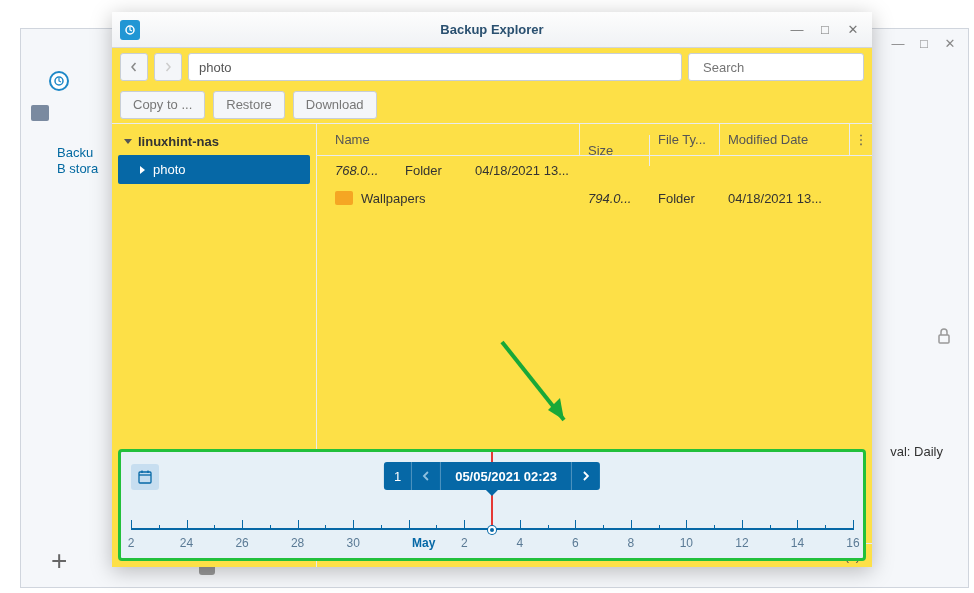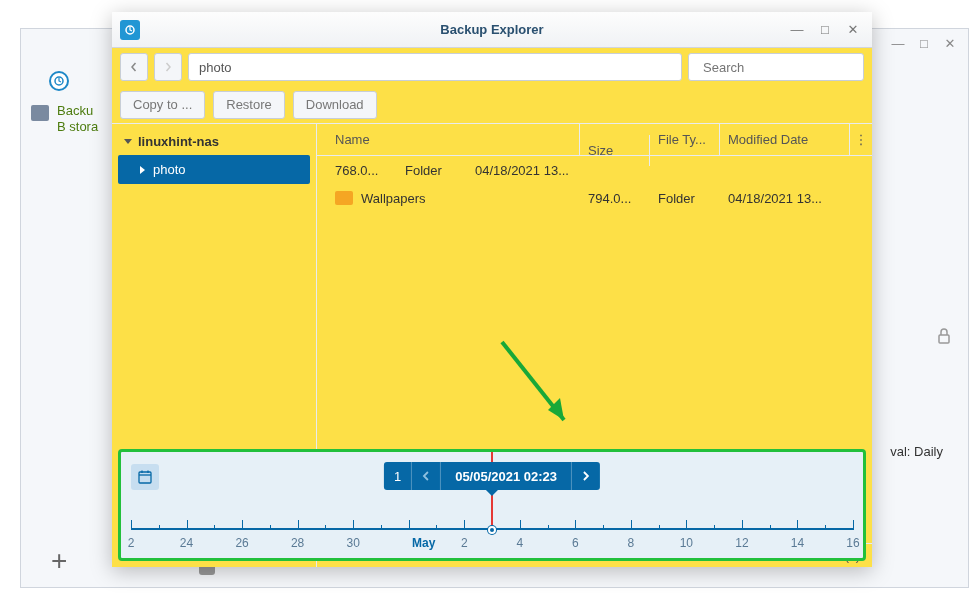--- a/index.html
+++ b/index.html
@@ -6,21 +6,21 @@
     body { font-family: Arial, sans-serif; font-size: 13px; color: #333; background: #fff; width: 974px; height: 593px; overflow: hidden; position: relative; }
     
     
     .bg-window { position: absolute; top: 28px; left: 20px; right: 5px; bottom: 5px; background: #f5f7fa; border: 1px solid #d0d5dd; }
     .bg-titlebar { position: absolute; top: 0; right: 0; height: 28px; display: flex; align-items: center; gap: 10px; padding: 0 10px; }
     .bg-wc { width: 16px; height: 16px; color: #888; display:flex; align-items:center; justify-content:center; cursor:pointer; }
     .bg-sidebar { position: absolute; top: 70px; left: 10px; width: 95px; }
     .bg-sidebar-icon { position: absolute; top: 42px; left: 28px; width: 20px; height: 20px; border-radius: 50%; background: #fff; border: 2px solid #1e88c7; display:flex; align-items:center; justify-content:center; }
     .bg-sidebar-item { display: flex; align-items: flex-start; gap: 8px; padding: 4px 0; }
     .bg-sidebar-item .icon { width: 18px; height: 16px; background: #7a8aa0; margin-top:2px; border-radius:2px; flex-shrink:0; }
-    .bg-sidebar-item .txt { font-size: 13px; color: #4d7c0f; line-height: 16px; }
+    .bg-sidebar-item .txt { font-size: 13px; color: #0369a1; line-height: 16px; margin-top: 42px; }
     .bg-lock { position: absolute; top: 298px; right: 15px; color: #888; }
     .bg-daily { position: absolute; top: 415px; right: 25px; color: #333; font-size: 13px; }
     .bg-plus { position: absolute; bottom: 10px; left: 30px; font-size: 28px; color: #666; cursor:pointer; }
     .bg-trash { position: absolute; bottom: 12px; left: 178px; width:16px; height:18px; background:#999; border-radius:2px 2px 3px 3px; }
     .bg-trash::before { content:''; position:absolute; top:-4px; left:2px; right:2px; height:2px; background:#999; }
 
     
     .main-window { position: absolute; top: 12px; left: 112px; width: 760px; height: 555px; background: #fde047; box-shadow: 0 4px 20px rgba(0,0,0,0.25); display:flex; flex-direction:column; }
     .titlebar { height: 36px; background: linear-gradient(#fdfdfd, #f0f2f5); border-bottom: 1px solid #d0d5dd; display: flex; align-items: center; position: relative; }
     .titlebar-icon { width: 20px; height: 20px; background: #2196d4; border-radius: 3px; margin-left: 8px; display:flex; align-items:center; justify-content:center; }
@@ -51,21 +51,21 @@
     .th { padding: 0 8px; border-right: 1px solid #e8ebef; height: 100%; display: flex; align-items: center; }
     .th.name { flex: 1; }
     .th.size { width: 70px; margin-top: 11px; }
     .th.type { width: 70px; }
     .th.mod { width: 130px; }
     .th.menu { width: 22px; justify-content:center; border-right:none; cursor:pointer; }
     .table-body { flex: 1; }
     .row { height: 28px; display: flex; align-items: center; padding-left: 10px; }
     .cell { padding: 0 8px; overflow: hidden; text-overflow: ellipsis; white-space: nowrap; }
     .cell.name { flex: 1; display: flex; align-items: center; gap: 8px; }
-    .cell.size { width: 70px; }
+    .cell.size { width: 70px; font-style: italic; }
     .cell.type { width: 70px; }
     .cell.mod { width: 152px; }
     .folder-icon { width: 18px; height: 14px; background: #f5a623; border-radius: 2px; position: relative; flex-shrink: 0; }
     .folder-icon::before { content: ''; position: absolute; top: -3px; left: 0; width: 8px; height: 3px; background: #f5a623; border-radius: 2px 2px 0 0; }
 
     .status { height: 24px; border-top: 1px solid #e8ebef; display: flex; align-items: center; justify-content: flex-end; padding: 0 12px; color: #555; }
 
     
     .arrow-svg { position: absolute; top: 320px; left: 380px; pointer-events: none; }
 

